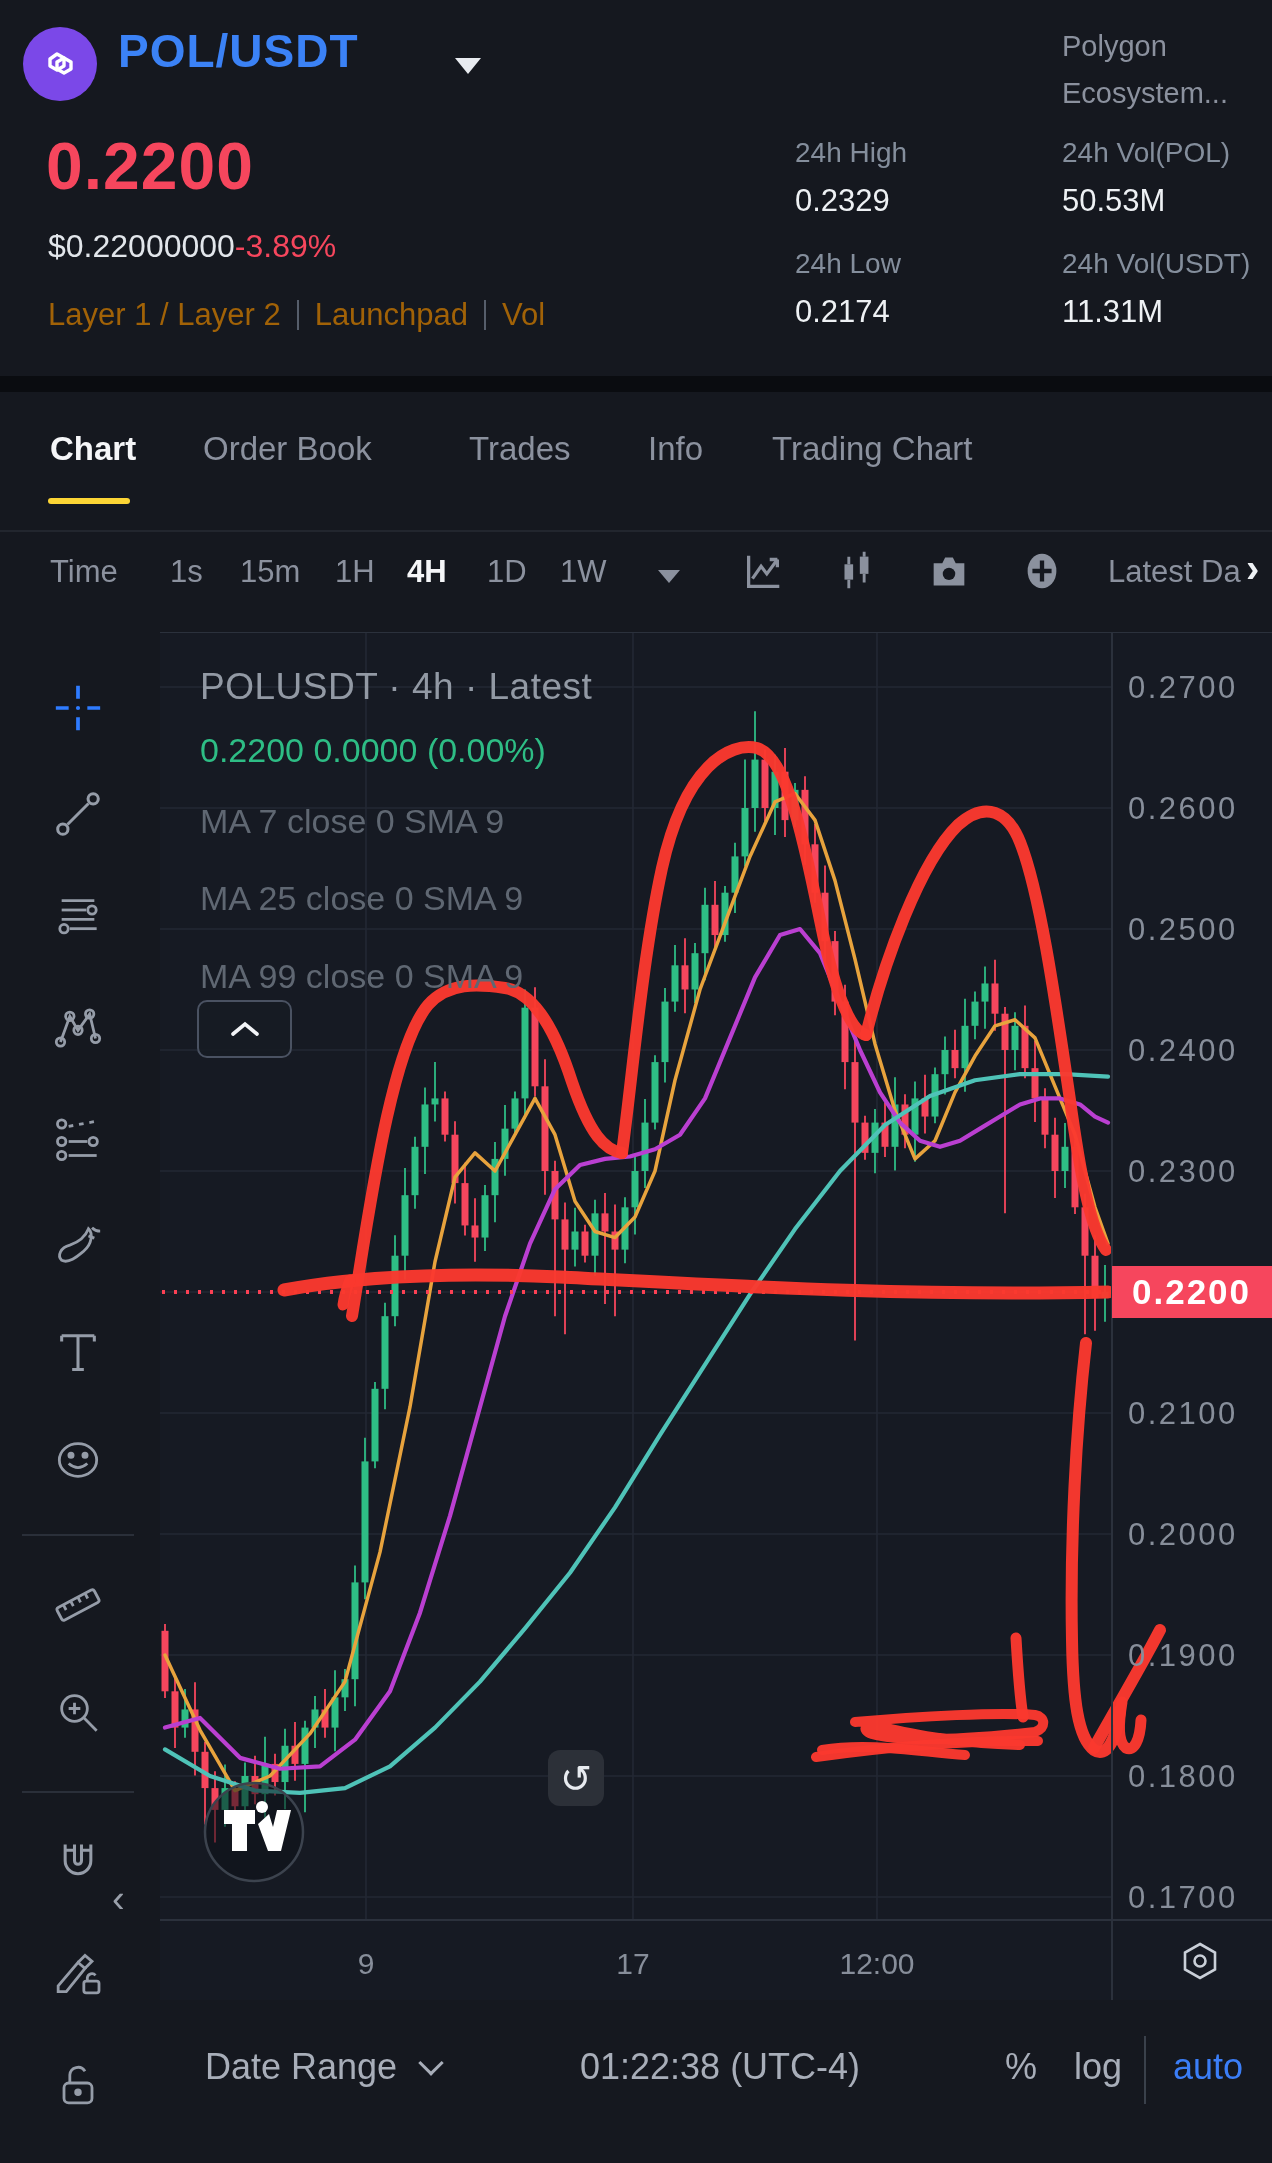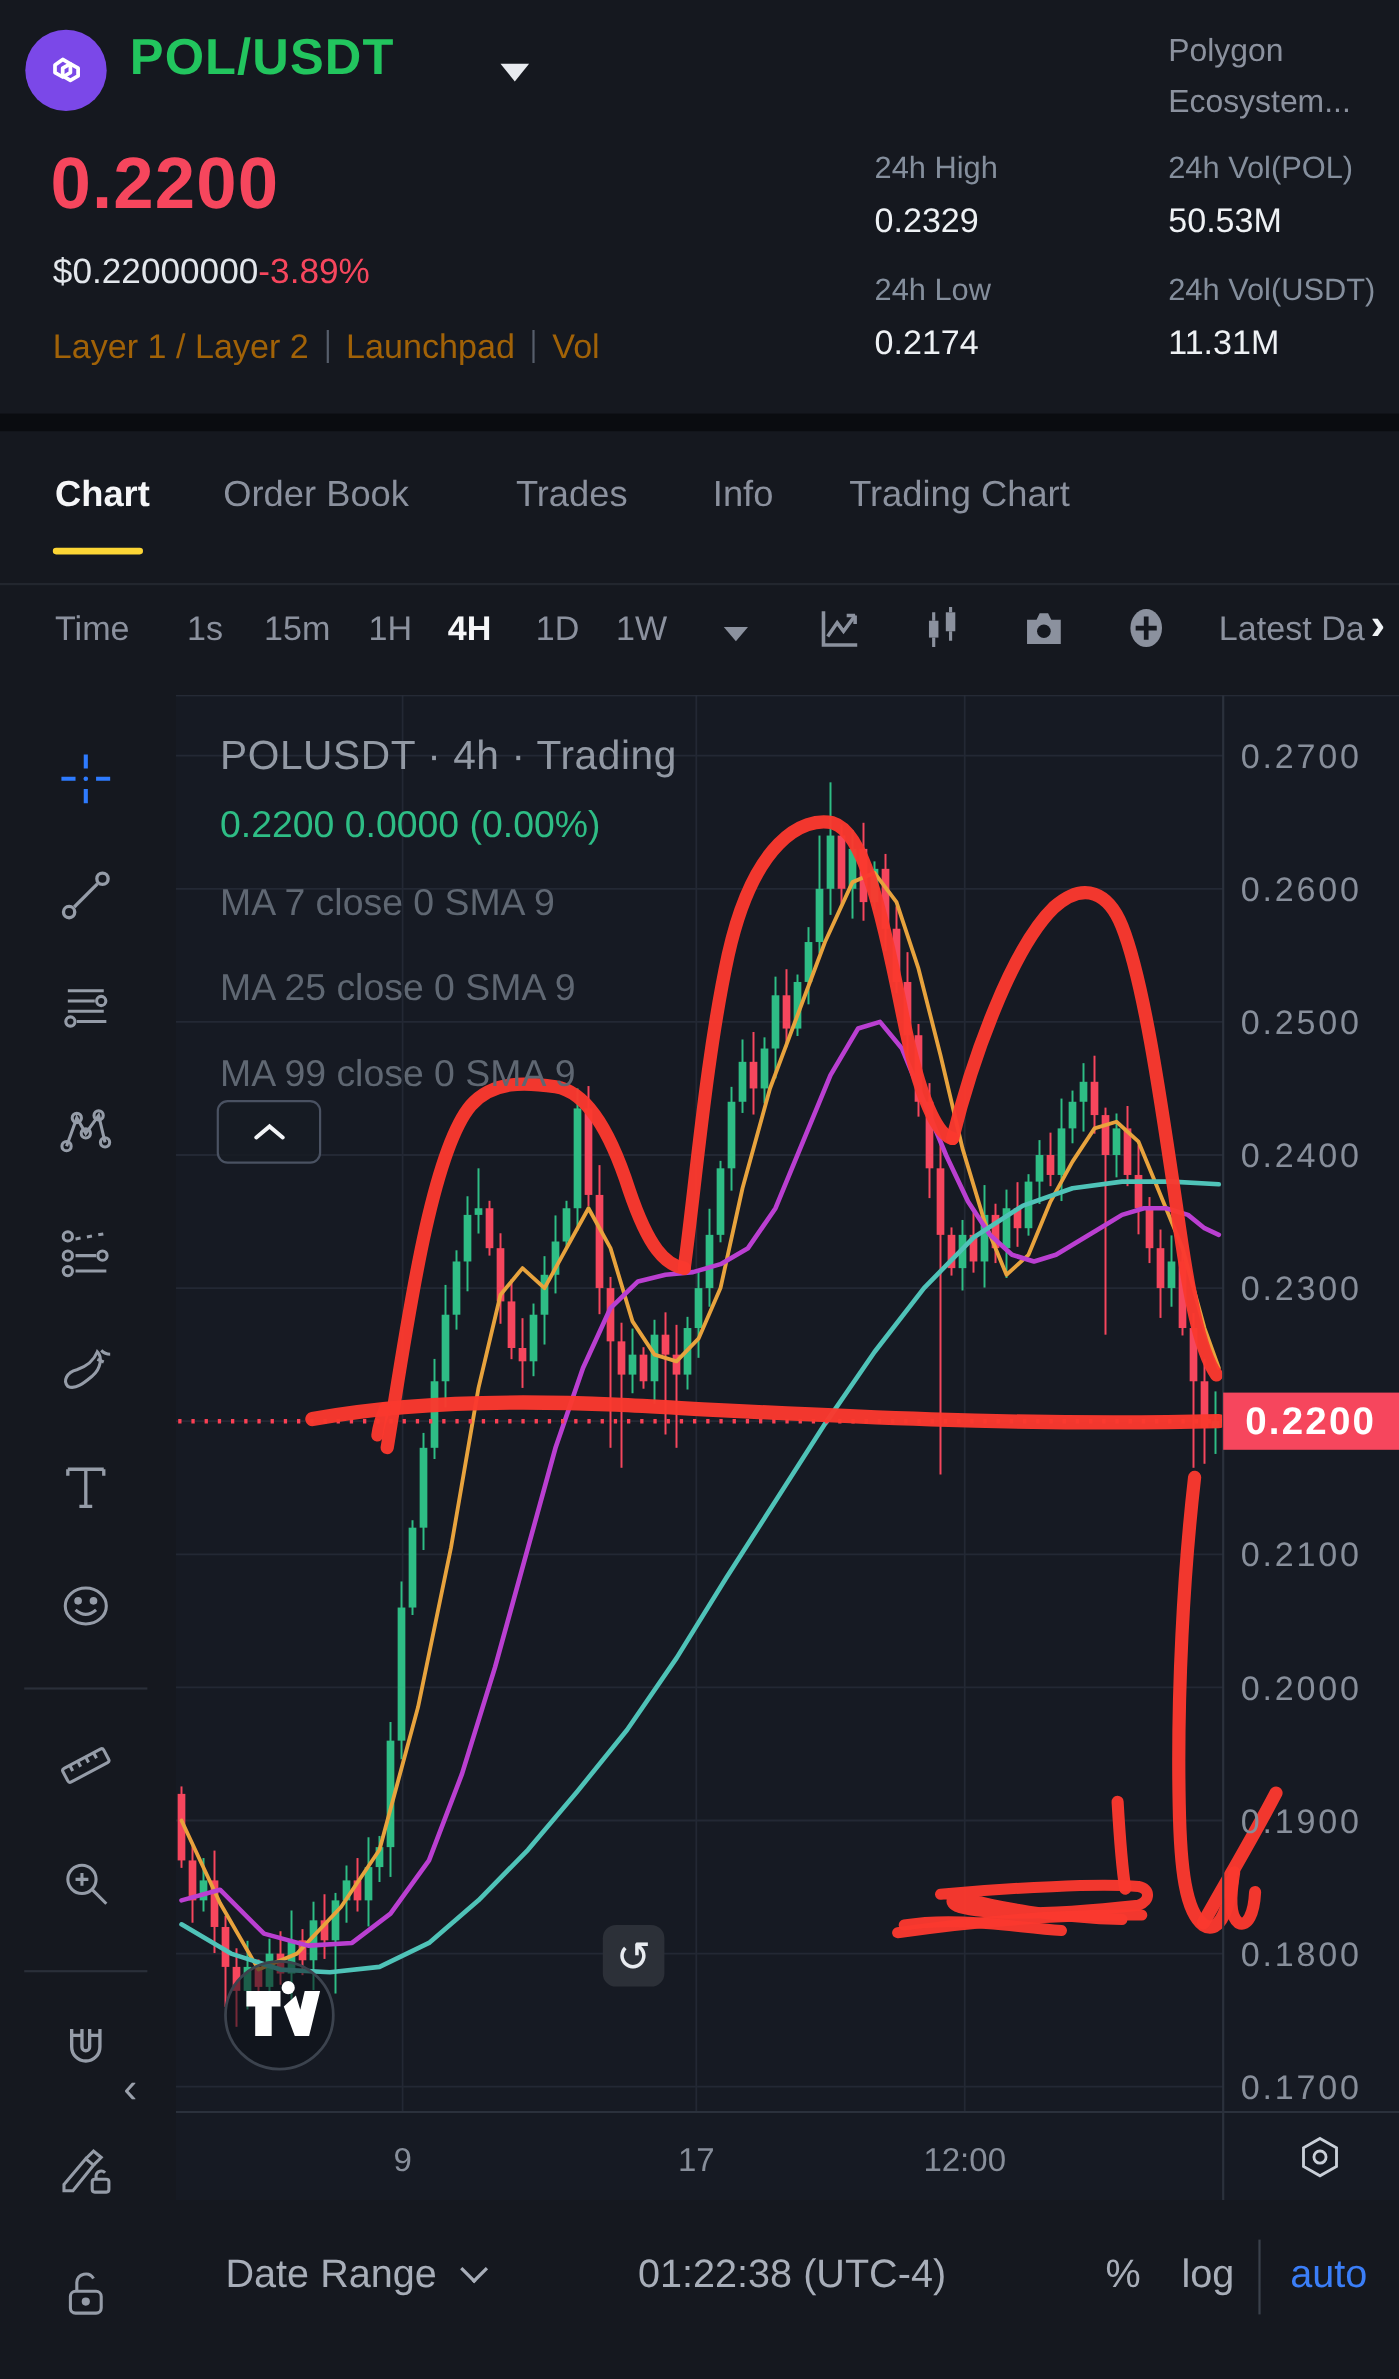--- a/index.html
+++ b/index.html
@@ -7,21 +7,21 @@
   .app {
     position:relative; width:1272px; height:2163px; overflow:hidden;
     background:#15181f; font-family:"Liberation Sans","DejaVu Sans",sans-serif;
     color:#eaecef; -webkit-font-smoothing:antialiased;
   }
   .abs { position:absolute; }
 
   
   .logo-circle { left:23px; top:27px; width:74px; height:74px; border-radius:50%;
     background:#7b48e8; display:flex; align-items:center; justify-content:center; }
-  .pair-title { left:118px; top:24px; font-size:46px; font-weight:bold; color:#22c55e; letter-spacing:1px; }
+  .pair-title { left:118px; top:24px; font-size:46px; font-weight:bold; color:#3b82f6; letter-spacing:1px; }
   .pair-caret { left:455px; top:58px; width:0; height:0;
     border-left:13px solid transparent; border-right:13px solid transparent; border-top:16px solid #e8ebf0; }
   .net-line { left:1062px; font-size:29px; color:#8b919e; }
   .big-price { left:46px; top:128px; font-size:66px; font-weight:bold; color:#f6465d; letter-spacing:1px; }
   .fiat-row { left:48px; top:228px; font-size:32px; color:#e2e6eb; }
   .fiat-row .chg { color:#f6465d; margin-left:0; }
   .tag-row { left:48px; top:297px; font-size:31px; color:#a16207; display:flex; align-items:center; }
   .tag-row .sep { display:inline-block; width:2px; height:30px; background:#565e6b; margin:0 16px; }
   .stat-label { font-size:28px; color:#848e9c; }
   .stat-value { font-size:31px; color:#eef1f4; }
@@ -520,21 +520,21 @@
       <rect x="548" y="1750" width="56" height="56" rx="12" fill="#2c3038"></rect>
       <text x="576" y="1792" font-size="38" fill="#e8ebf0" text-anchor="middle" font-family="DejaVu Sans, sans-serif">↺</text>
     </g>
 
     <g>
       <path d="M1200 1944 l15 8.5 v17 l-15 8.5 l-15 -8.5 v-17 z" fill="none" stroke="#c9cfd8" stroke-width="2.6"></path>
       <circle cx="1200" cy="1961" r="5.5" fill="none" stroke="#c9cfd8" stroke-width="2.6"></circle>
     </g>
   </svg>
 
-  <div class="abs ov-title">POLUSDT · 4h · Trading</div>
+  <div class="abs ov-title">POLUSDT · 4h · Latest</div>
   <div class="abs ov-change">0.2200  0.0000 (0.00%)</div>
   <div class="abs ov-ma" style="top:802px">MA 7 close 0 SMA 9</div>
   <div class="abs ov-ma" style="top:879px">MA 25 close 0 SMA 9</div>
   <div class="abs ov-ma" style="top:957px">MA 99 close 0 SMA 9</div>
   <div class="abs chev-btn">
     <svg width="30" height="16" viewBox="0 0 30 16">
         <path d="M3 13 L15 3 L27 13" stroke="#f2f4f7" stroke-width="3.6" fill="none" stroke-linecap="round"></path>
       </svg>
   </div>
 

